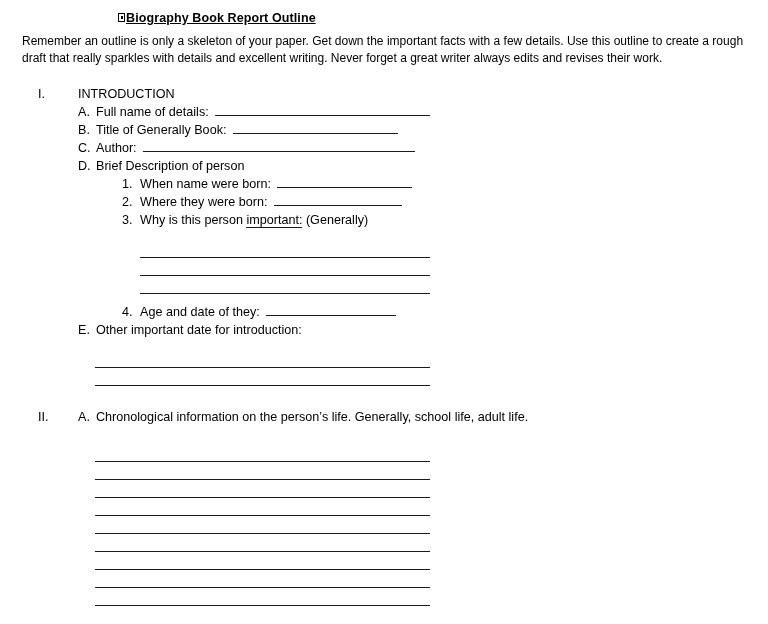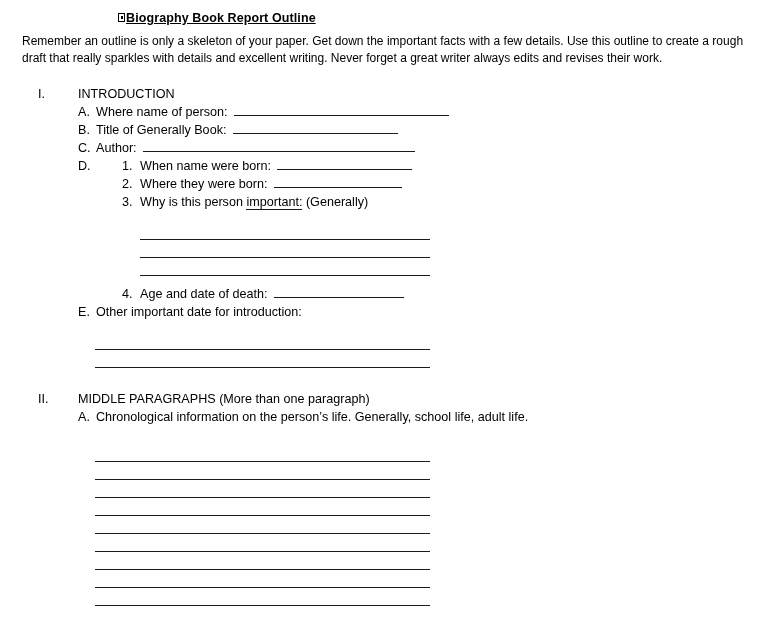--- a/index.html
+++ b/index.html
@@ -161,38 +161,39 @@
 
   <div class="outline">
 
     <div class="lvl1">
       <span class="marker">I.</span>
       <span>INTRODUCTION</span>
     </div>
 
     <div class="lvl2">
       <span class="marker">A.</span>
-      <span>Where name of person:</span>
+      <span>Full name of details:</span>
       <span class="blank-inline" style="width:215px"></span>
     </div>
 
     <div class="lvl2">
       <span class="marker">B.</span>
       <span>Title of Generally Book:</span>
       <span class="blank-inline" style="width:165px"></span>
     </div>
 
     <div class="lvl2">
       <span class="marker">C.</span>
       <span>Author:</span>
       <span class="blank-inline" style="width:272px"></span>
     </div>
 
     <div class="lvl2">
       <span class="marker">D.</span>
+      <span>Brief Description of person</span>
     </div>
 
     <div class="lvl3">
       <span class="marker">1.</span>
       <span>When name were born:</span>
       <span class="blank-inline" style="width:135px"></span>
     </div>
 
     <div class="lvl3">
       <span class="marker">2.</span>
@@ -215,21 +216,21 @@
       </div>
       <div class="rule-row">
         <div class="rule" style="margin-left:140px;width:290px"></div>
       </div>
     </div>
 
     <div class="gap-sm"></div>
 
     <div class="lvl3">
       <span class="marker">4.</span>
-      <span>Age and date of death:</span>
+      <span>Age and date of they:</span>
       <span class="blank-inline" style="width:130px"></span>
     </div>
 
     <div class="lvl2">
       <span class="marker">E.</span>
       <span>Other important date for introduction:</span>
     </div>
 
     <div class="lines-block">
       <div class="gap-sm"></div>
@@ -238,21 +239,20 @@
       </div>
       <div class="rule-row">
         <div class="rule" style="margin-left:95px;width:335px"></div>
       </div>
     </div>
 
     <div class="gap-lg"></div>
 
     <div class="lvl1">
       <span class="marker">II.</span>
-      <span>MIDDLE PARAGRAPHS (More than one paragraph)</span>
     </div>
 
     <div class="lvl2">
       <span class="marker">A.</span>
       <span>Chronological information on the person’s life. Generally, school life, adult life.</span>
     </div>
 
     <div class="lines-block">
       <div class="gap-md"></div>
       <div class="rule-row">

